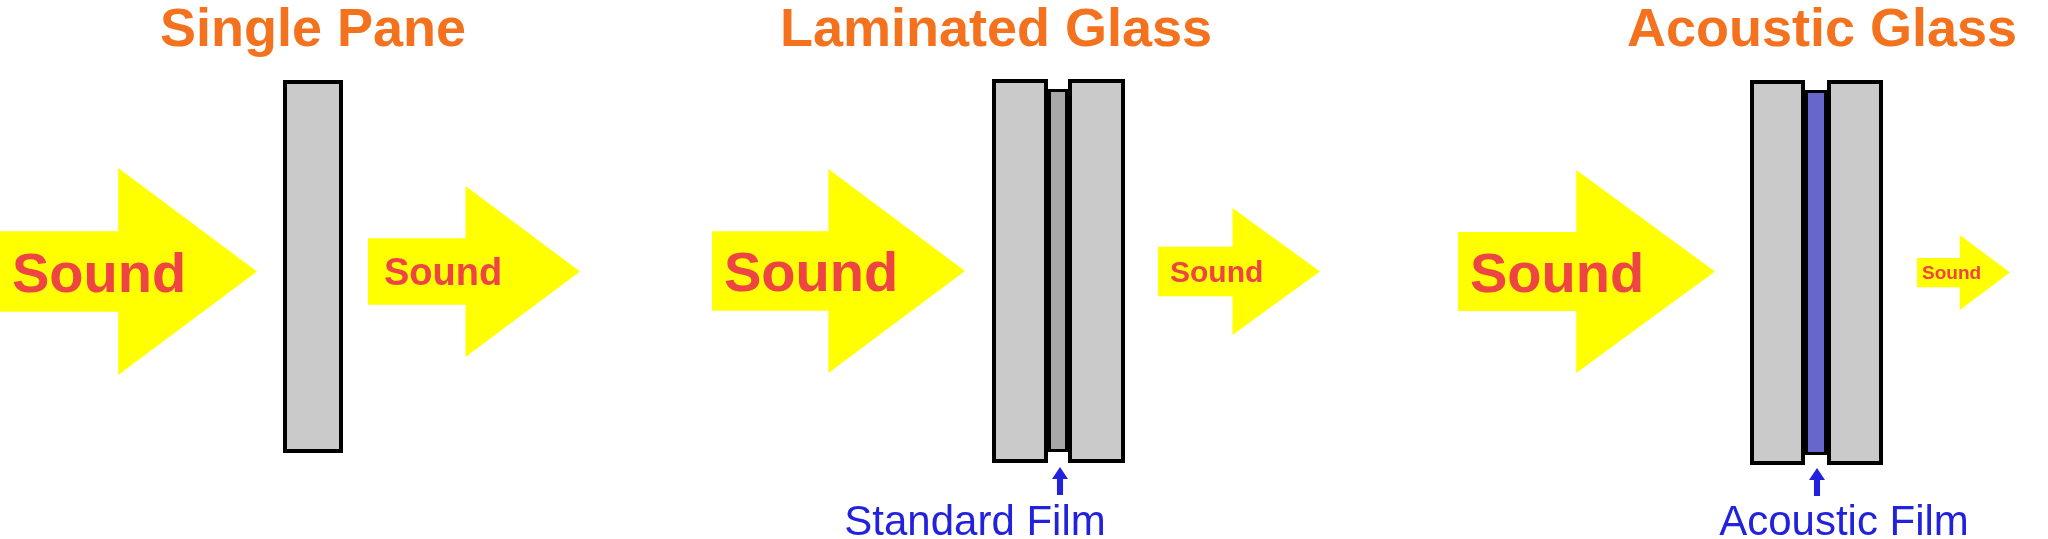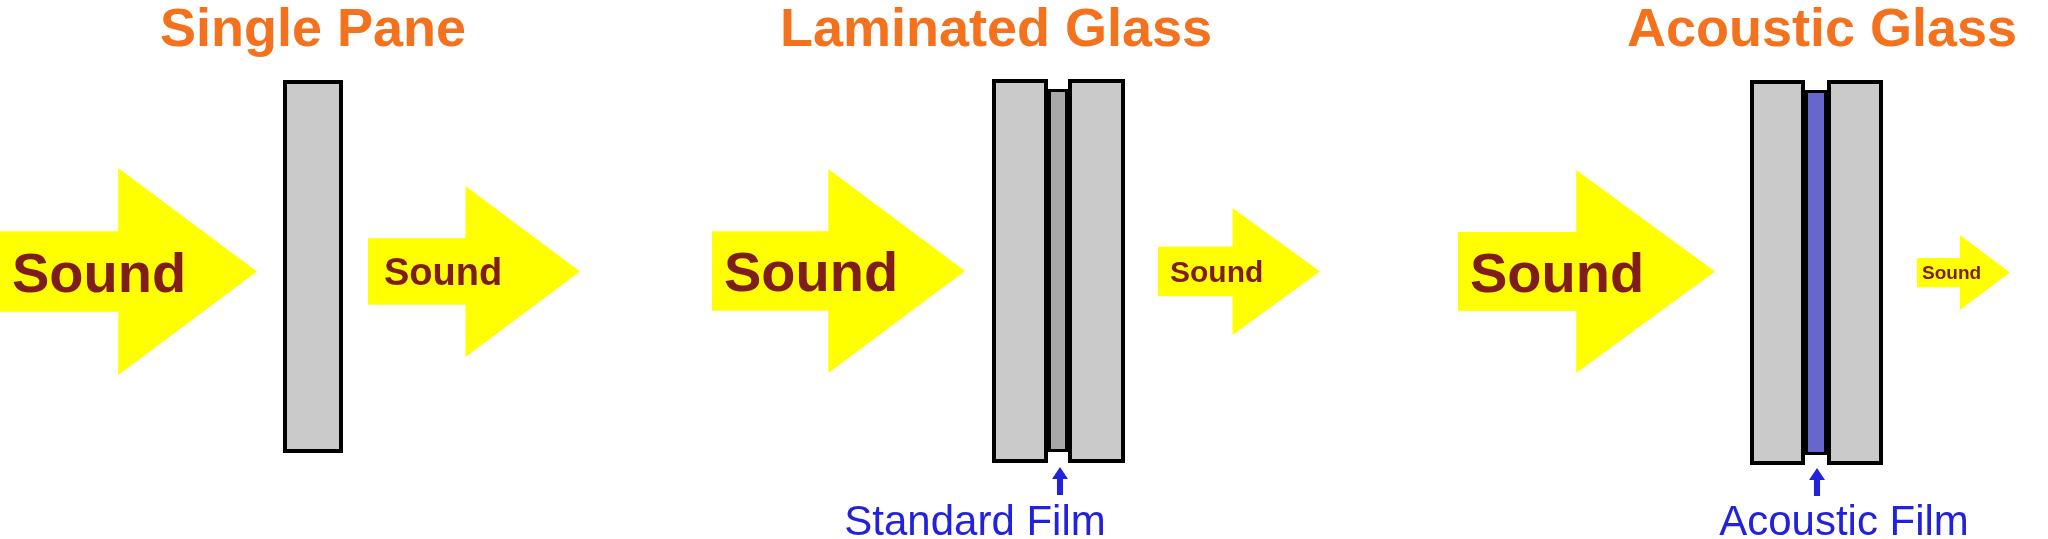--- a/index.html
+++ b/index.html
@@ -25,21 +25,21 @@
   .arrow {
     position: absolute;
     background: var(--arrow-yellow);
     clip-path: polygon(0% 30.5%, 46% 30.5%, 46% 0%, 100% 50%, 46% 100%, 46% 69.5%, 0% 69.5%);
   }
   .arrow-label {
     position: absolute;
     top: 50%;
     transform: translateY(-50%);
     font-weight: bold;
-    color: #7f1d1d;
+    color: #ef4444;
     white-space: nowrap;
   }
   .lbl-xl { font-size: 56px; left: 12px; }
   .lbl-lg { font-size: 38px; left: 16px; }
   .lbl-md { font-size: 30px; left: 12px; }
   .lbl-sm { font-size: 19px; left: 5px;  }
   .pane {
     position: absolute;
     box-sizing: border-box;
     background: var(--glass-gray);

